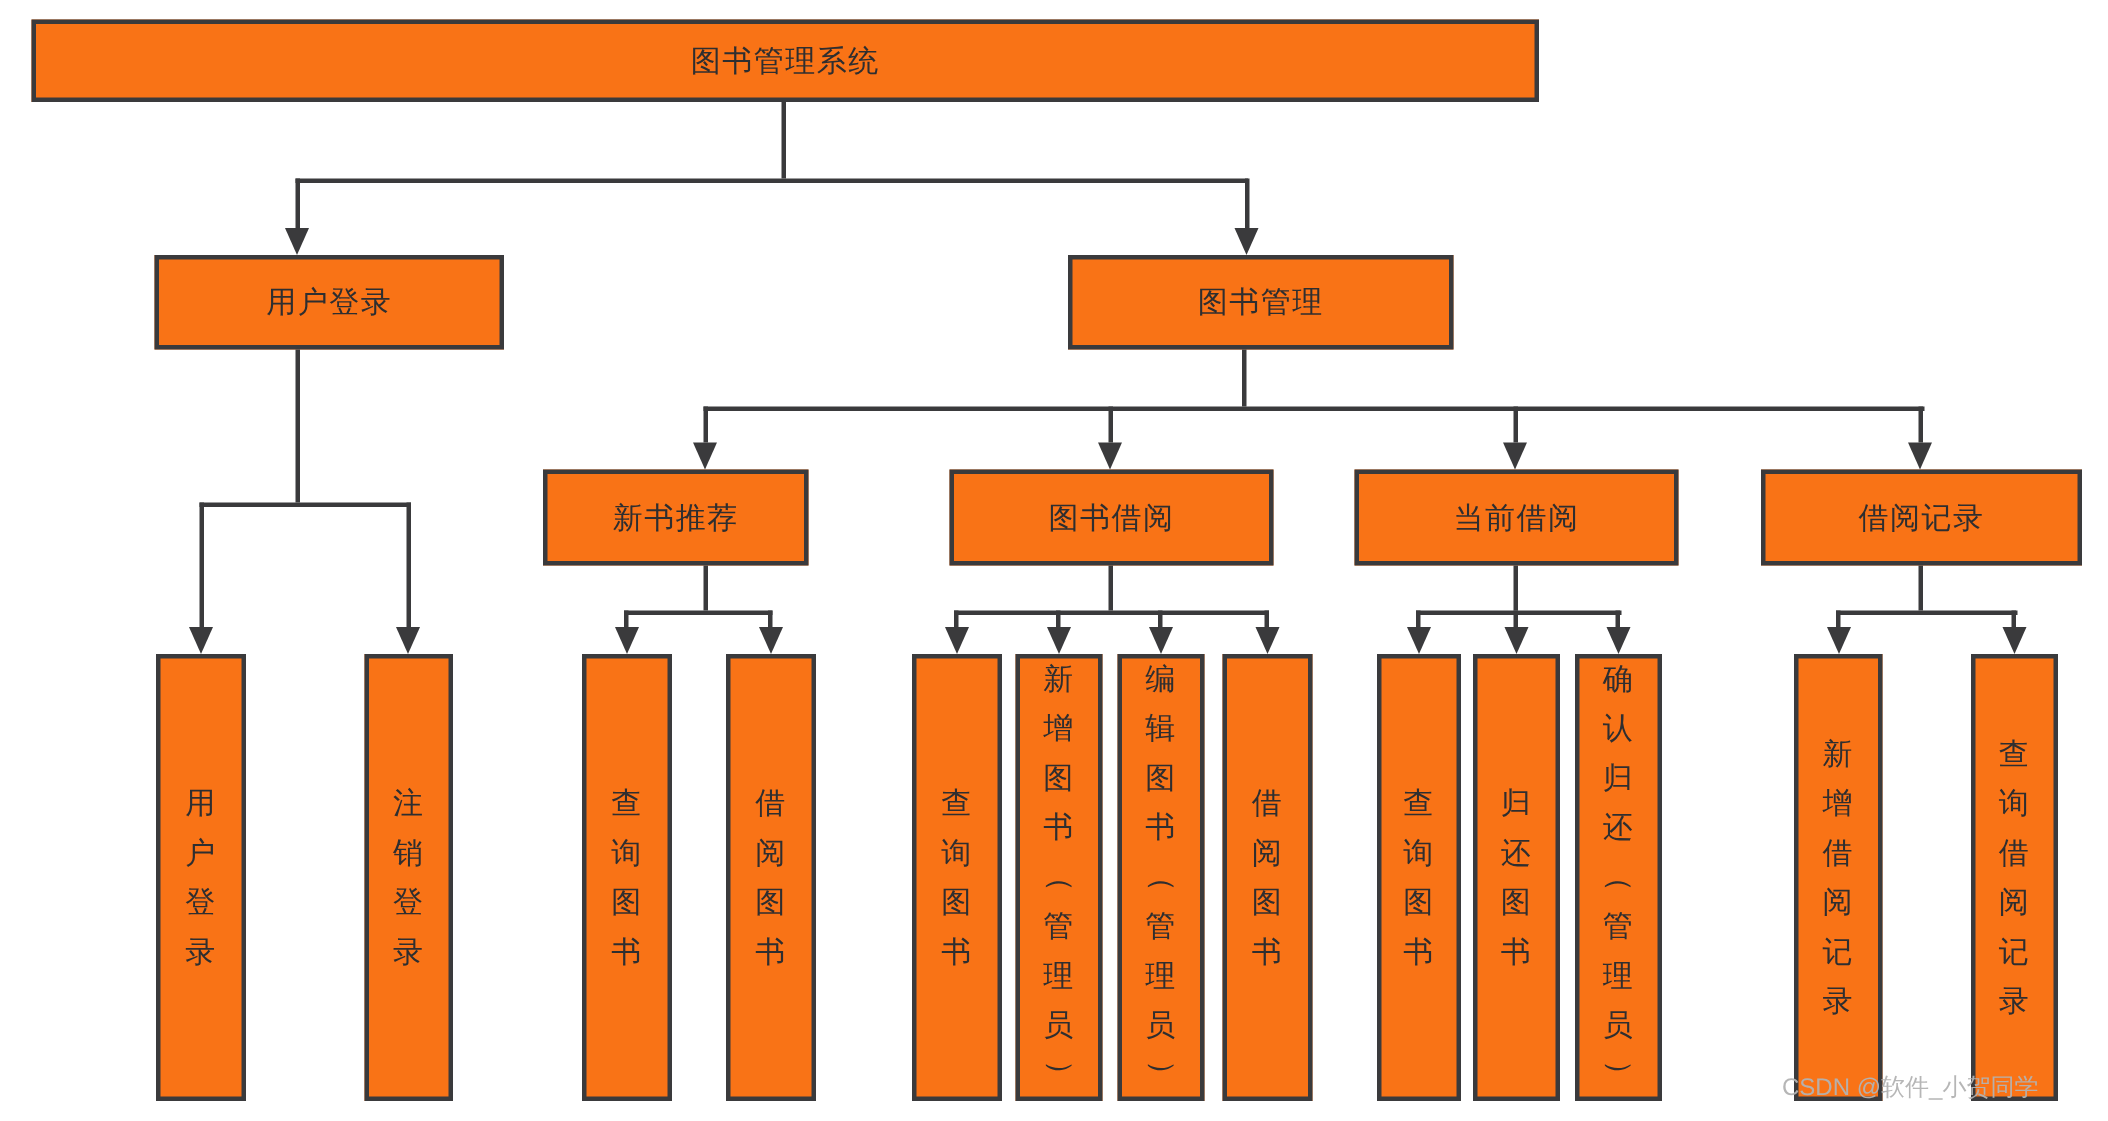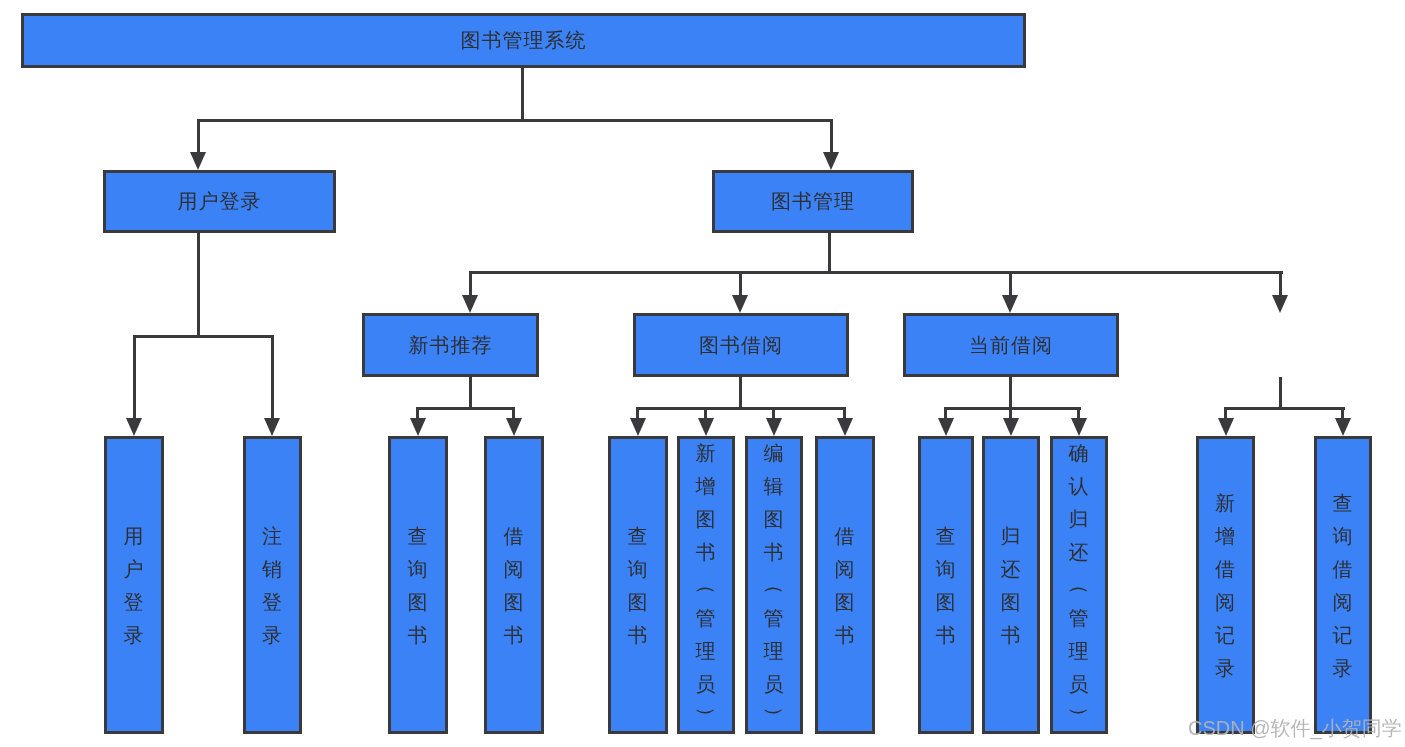--- a/index.html
+++ b/index.html
@@ -9,41 +9,41 @@
     --background:#ffffff;
   }
   *{box-sizing:border-box;margin:0;padding:0;}
   html,body{background:var(--background);}
   body{
     font-family:"Liberation Sans","DejaVu Sans",sans-serif;
     width:1405px;height:747px;position:relative;overflow:hidden;
   }
   .canvas{position:absolute;left:0;top:0;width:1405px;height:747px;background:var(--background);}
   .box{
-    position:absolute;border:3px solid var(--line);background:#3b82f6;
+    position:absolute;border:3px solid var(--line);background:#f97316;
     display:flex;align-items:center;justify-content:center;
     color:var(--text);font-size:20px;letter-spacing:1px;font-family:Liberation Serif, serif;
   }
   .vbox{padding:4px 0;}
   .vtext{
     display:flex;flex-direction:column;align-items:center;justify-content:center;
     gap:13px;width:100%;height:100%;
   }
   .vchar{display:block;line-height:1;height:20px;font-size:20px;color:var(--text);}
   .vchar.rot{transform:rotate(90deg);}
   .vline{position:absolute;width:3px;background:var(--line);}
   .hline{position:absolute;height:3px;background:var(--line);}
   .arrow{
     position:absolute;width:0;height:0;
     border-left:8px solid transparent;border-right:8px solid transparent;
     border-top:18px solid var(--line);
   }
   .watermark{
     position:absolute;left:1188px;top:715px;z-index:10;
-    font-size:20px;color:var(--watermark);opacity:0.95;white-space:nowrap;
+    font-size:16px;color:var(--watermark);opacity:0.95;white-space:nowrap;
   }
 </style>
 </head>
 <body>
 
 <div class="canvas">
 
   <div class="box" style="left:21px;top:13px;width:1005px;height:55px;">
     <span>图书管理系统</span>
   </div>
@@ -51,21 +51,21 @@
   <div class="vline" style="left:521px;top:68px;height:51px;"></div>
   <div class="hline" style="left:197px;top:119px;width:635px;"></div>
   <div class="vline" style="left:197px;top:119px;height:33px;"></div>
   <div class="arrow" style="left:190px;top:152px;"></div>
   <div class="vline" style="left:830px;top:119px;height:33px;"></div>
   <div class="arrow" style="left:823px;top:152px;"></div>
 
   <div class="box" style="left:82px;top:170px;width:233px;height:63px;margin-left:21px;">
     <span>用户登录</span>
   </div>
-  <div class="box" style="left:712px;top:170px;width:202px;height:63px;">
+  <div class="box" style="left:712px;top:170px;width:257px;height:63px;">
     <span>图书管理</span>
   </div>
 
   <div class="vline" style="left:197px;top:233px;height:102px;"></div>
   <div class="hline" style="left:133px;top:335px;width:141px;"></div>
   <div class="vline" style="left:133px;top:335px;height:83px;"></div>
   <div class="arrow" style="left:126px;top:418px;"></div>
   <div class="vline" style="left:271px;top:335px;height:83px;"></div>
   <div class="arrow" style="left:264px;top:418px;"></div>
 
@@ -82,20 +82,23 @@
 
   <div class="box" style="left:362px;top:313px;width:177px;height:64px;">
     <span>新书推荐</span>
   </div>
   <div class="box" style="left:633px;top:313px;width:216px;height:64px;">
     <span>图书借阅</span>
   </div>
   <div class="box" style="left:903px;top:313px;width:216px;height:64px;">
     <span>当前借阅</span>
   </div>
+  <div class="box" style="left:1174px;top:313px;width:214px;height:64px;">
+    <span>借阅记录</span>
+  </div>
 
   <div class="vline" style="left:469px;top:377px;height:30px;"></div>
   <div class="hline" style="left:416px;top:407px;width:99px;"></div>
   <div class="vline" style="left:416px;top:407px;height:11px;"></div>
   <div class="arrow" style="left:410px;top:418px;"></div>
   <div class="vline" style="left:512px;top:407px;height:11px;"></div>
   <div class="arrow" style="left:506px;top:418px;"></div>
 
   <div class="vline" style="left:739px;top:377px;height:30px;"></div>
   <div class="hline" style="left:636px;top:407px;width:210px;"></div>

